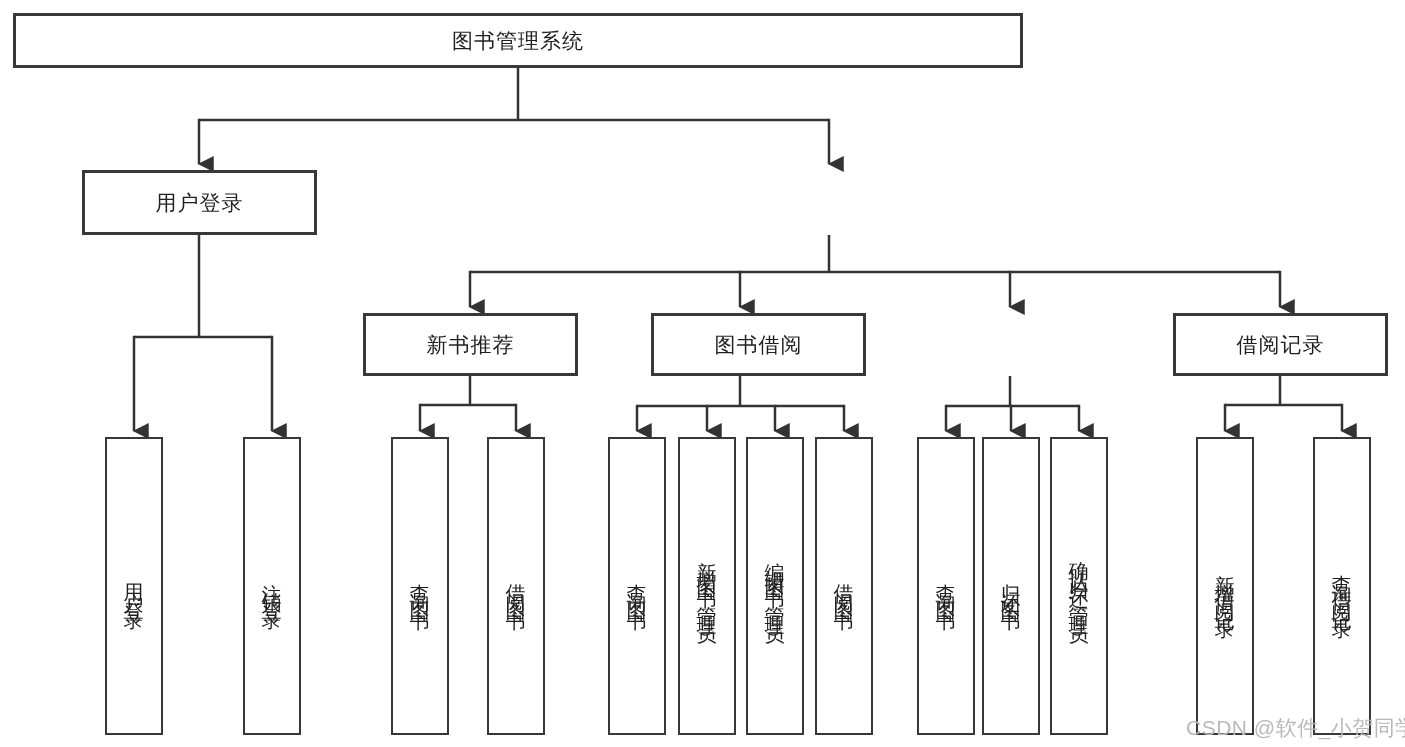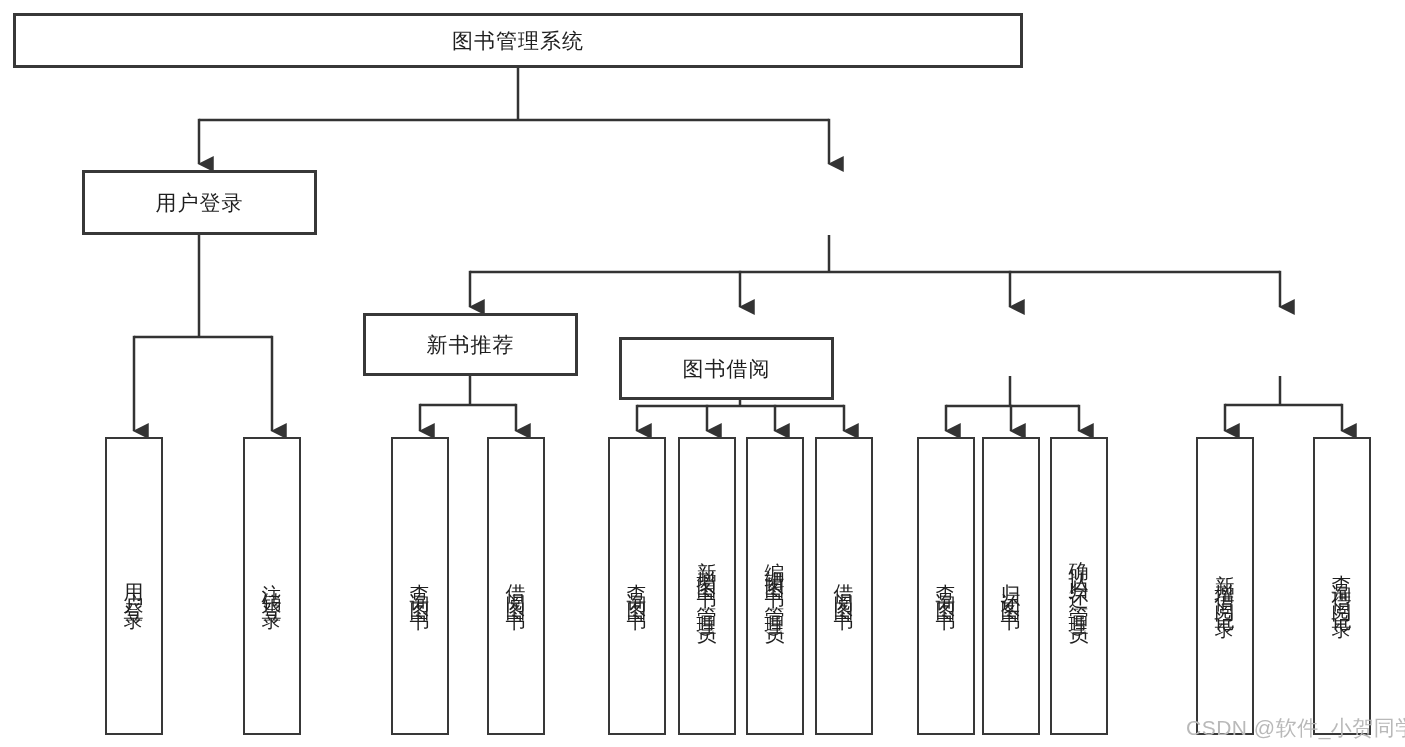--- a/index.html
+++ b/index.html
@@ -117,21 +117,22 @@
       <path d="M1225,403.8 L1225,431" marker-end="url(#arrow)"></path>
       <path d="M1342,403.8 L1342,431" marker-end="url(#arrow)"></path>
     </g>
   </svg>
 
   <div class="node node-root">图书管理系统</div>
 
   <div class="node node-l2" style="left:82px;">用户登录</div>
 
   <div class="node node-l3" style="left:363px;">新书推荐</div>
-  <div class="node node-l3" style="left:619px;margin-top:24px;">图书借阅</div>
+  <div class="node node-l3" style="left:651px;">图书借阅</div>
+  <div class="node node-l3" style="left:1173px;">借阅记录</div>
 
   <div class="node node-leaf" style="left:105px;">
     <span class="vtext">用户登录</span>
   </div>
   <div class="node node-leaf" style="left:243px;">
     <span class="vtext">注销登录</span>
   </div>
 
   <div class="node node-leaf" style="left:391px;">
     <span class="vtext">查询图书</span>

